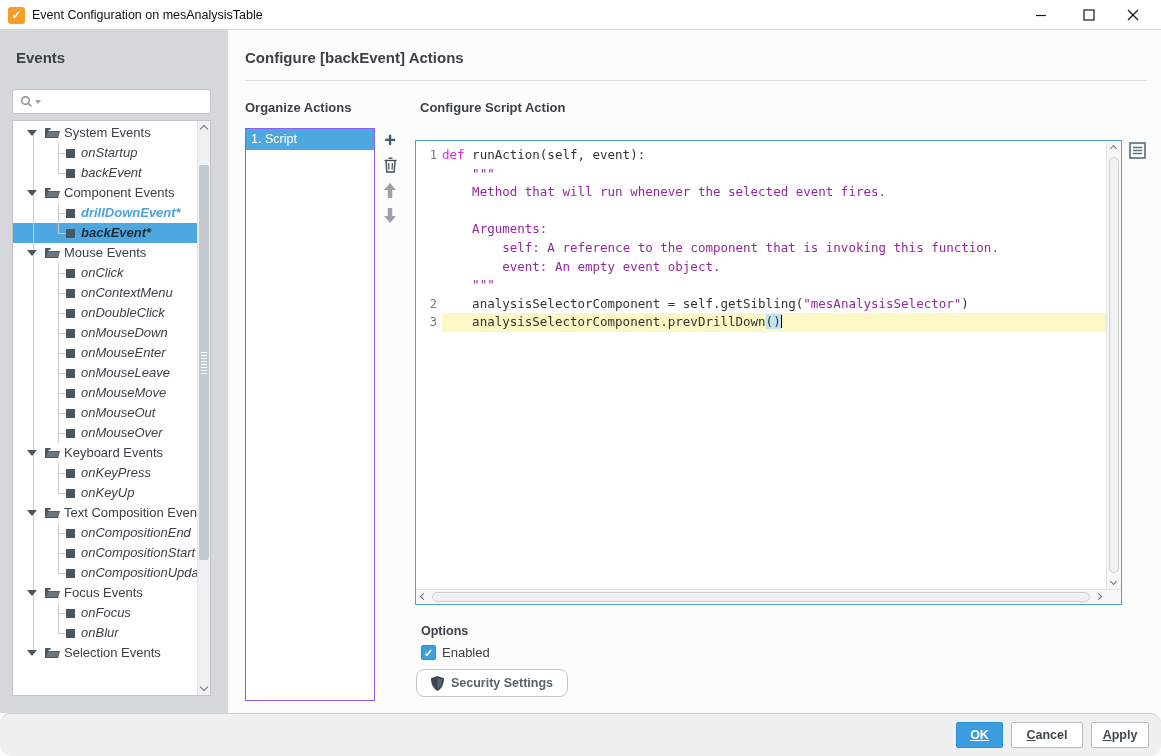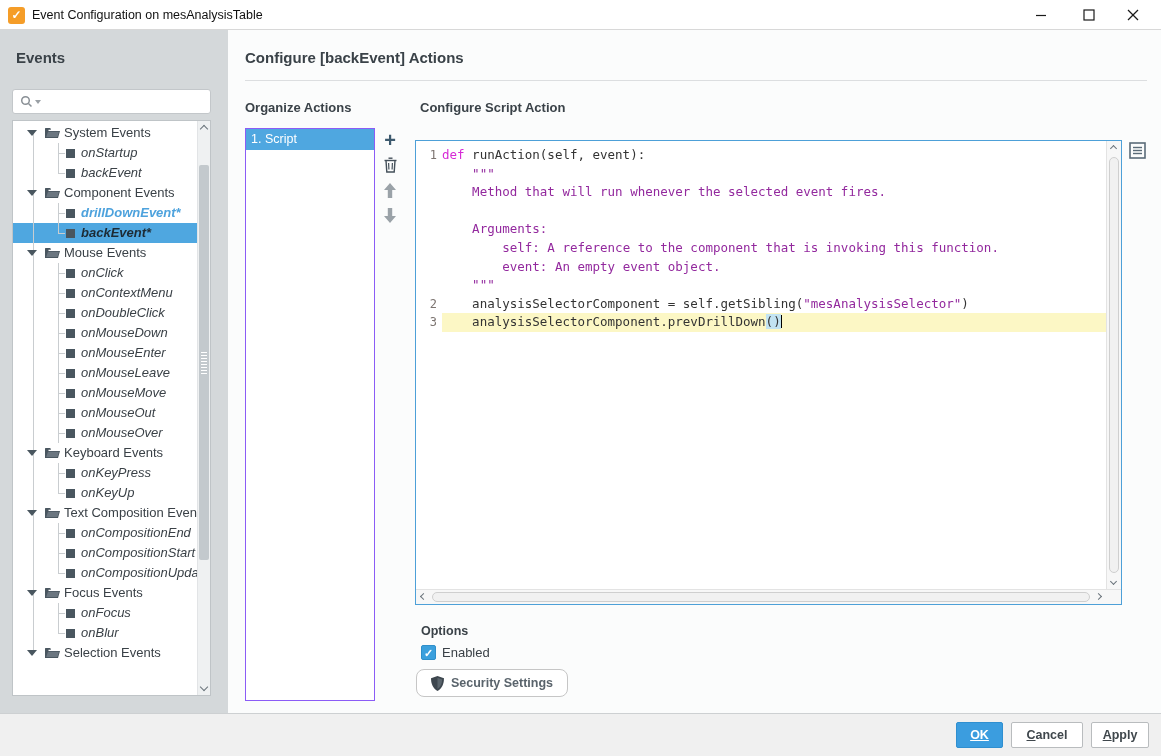--- a/index.html
+++ b/index.html
@@ -93,21 +93,21 @@
 
   
   .options-label { position:absolute; left:193px; top:594px; font-size:12.5px; font-weight:bold; color:#3a4248; }
   .enabled-row { position:absolute; left:193px; top:615px; display:flex; align-items:center; }
   .checkbox { width:15px; height:15px; background:#3ba0dd; border:1px solid #2f8fca; border-radius:2px; color:#fff; font-size:11px; font-weight:bold; text-align:center; line-height:14px; }
   .enabled-label { margin-left:6px; font-size:13px; color:#3a4147; }
   .security-btn { position:absolute; left:188px; top:639px; width:152px; height:28px; background:#fff; border:1px solid #c6c6c6; border-radius:8px; display:flex; align-items:center; justify-content:center; gap:7px; }
   .security-btn .lbl { font-size:12.5px; font-weight:bold; color:#5a646c; }
 
   
-  .footer { position:absolute; left:0; top:713px; width:100%; height:43px; background:#f0f0f0; border-top:1px solid #cdd0d2; display:flex; align-items:center; justify-content:flex-end; gap:8px; padding-right:12px; }
+  .footer { position:absolute; left:0; top:713px; width:100%; height:43px; background:#f0f0f0; border-top:1px solid #cdd0d2; display:flex; align-items:center; justify-content:flex-end; gap:8px; padding-right:12px;border-radius:11px; }
   .fbtn { height:26px; border-radius:2px; font-family:"Liberation Sans", sans-serif; font-size:12.5px; font-weight:bold; display:flex; align-items:center; justify-content:center; }
   .fbtn .lbl { display:block; }
   .btn-ok { width:47px; background:#3b9ddf; border:1px solid #2f8fd0; color:#fff; }
   .btn-ok .lbl { text-decoration:underline; }
   .btn-cancel { width:72px; background:#fff; border:1px solid #b9bcbe; color:#3f474c;align-items:center; }
   .btn-apply { width:58px; background:#fff; border:1px solid #b9bcbe; color:#3f474c; }
   .mn::first-letter { text-decoration:underline; }
 </style>
 </head>
 <body>

